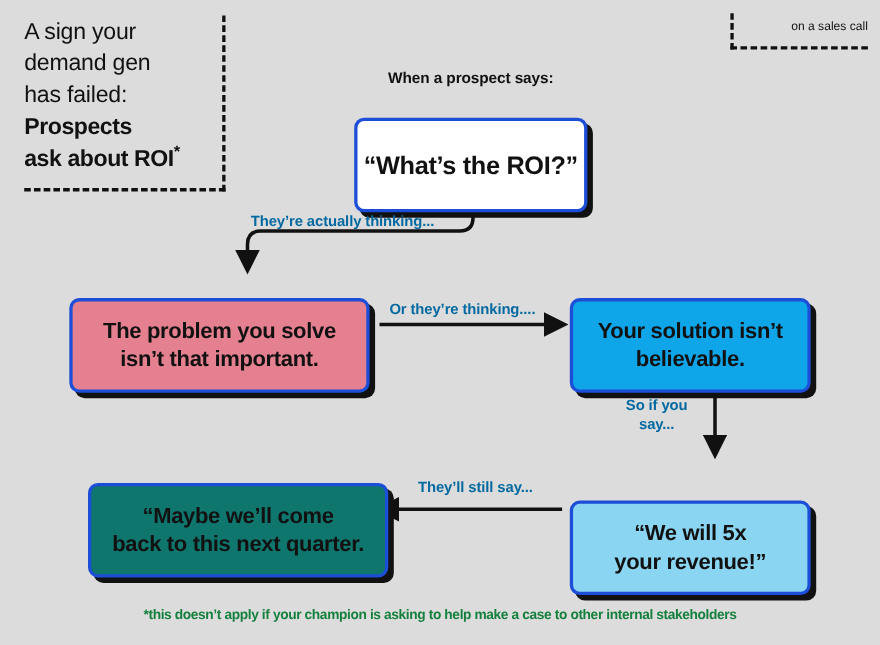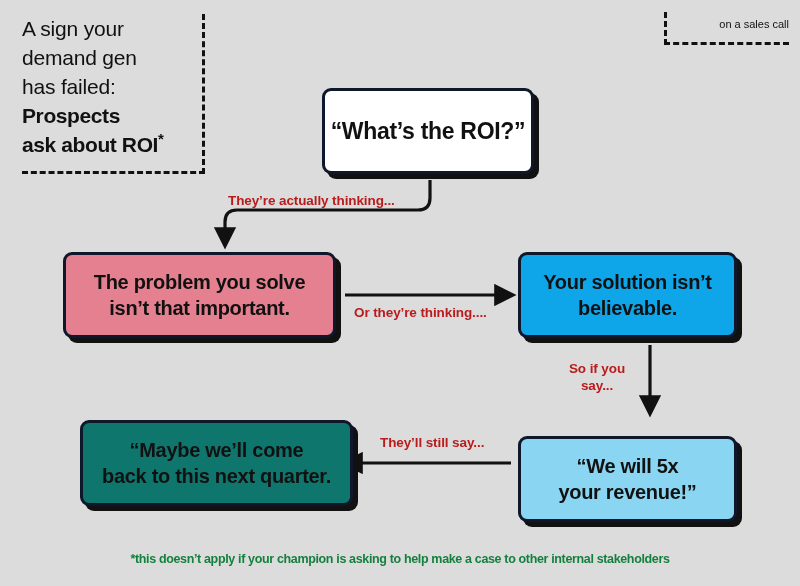--- a/index.html
+++ b/index.html
@@ -69,28 +69,29 @@
     font-size: 11px;
     font-weight: 400;
     text-align: right;
     line-height: 20px;
     white-space: nowrap;
   }
 
   
   .node {
     position: absolute;
-    border: 3px solid #0f172a;
+    border: 3px solid #1d4ed8;
     border-radius: 9px;
     box-shadow: 5px 5px 0 0 #111111;
     display: flex;
     align-items: center;
     justify-content: center;
     box-sizing: border-box;
     text-align: center;
+    margin-top: 19px;
   }
   .node .node-text {
     font-weight: 700;
     letter-spacing: -0.3px;
   }
 
   #node-quote {
     left: 322px;
     top: 88px;
     width: 212px;
@@ -146,26 +147,26 @@
     font-weight: 700;
     letter-spacing: -0.1px;
   }
 
   
   .edge-label {
     position: absolute;
     font-size: 13.5px;
     font-weight: 700;
     letter-spacing: -0.1px;
-    color: #b91c1c;
+    color: #0369a1;
     line-height: 17px;
     white-space: nowrap;
   }
   #label-actually-thinking { left: 228px; top: 192px; }
-  #label-or-thinking      { left: 354px; top: 272px; margin-top: 32px; }
+  #label-or-thinking      { left: 354px; top: 272px; }
   #label-so-if-you-say    { left: 566px; top: 360px; width: 62px; white-space: normal; text-align: center; }
   #label-still-say        { left: 380px; top: 434px; }
 
   
   #arrows {
     position: absolute;
     left: 0;
     top: 0;
     width: 800px;
     height: 586px;
@@ -195,20 +196,21 @@
     <div class="line">demand gen</div>
     <div class="line">has failed:</div>
     <div class="line bold">Prospects</div>
     <div class="line bold"><span>ask about ROI</span><span class="star">*</span></div>
   </div>
 
   <div id="context">
     <div class="ctx-sub">on a sales call</div>
   </div>
 
+  <div id="caption-prospect-says">When a prospect says:</div>
 
   <svg id="arrows" viewBox="0 0 800 586" xmlns="http://www.w3.org/2000/svg">
     <defs>
       <marker id="ah" viewBox="0 0 12 12" refX="9" refY="6" markerWidth="7" markerHeight="7" orient="auto-start-reverse">
         <path d="M 0 0 L 12 6 L 0 12 z" fill="#111111"></path>
       </marker>
     </defs>
 
     <path d="M 430 180 L 430 198 Q 430 210 418 210 L 237 210 Q 225 210 225 222 L 225 244" fill="none" stroke="#111111" stroke-width="3.2" marker-end="url(#ah)"></path>
 

